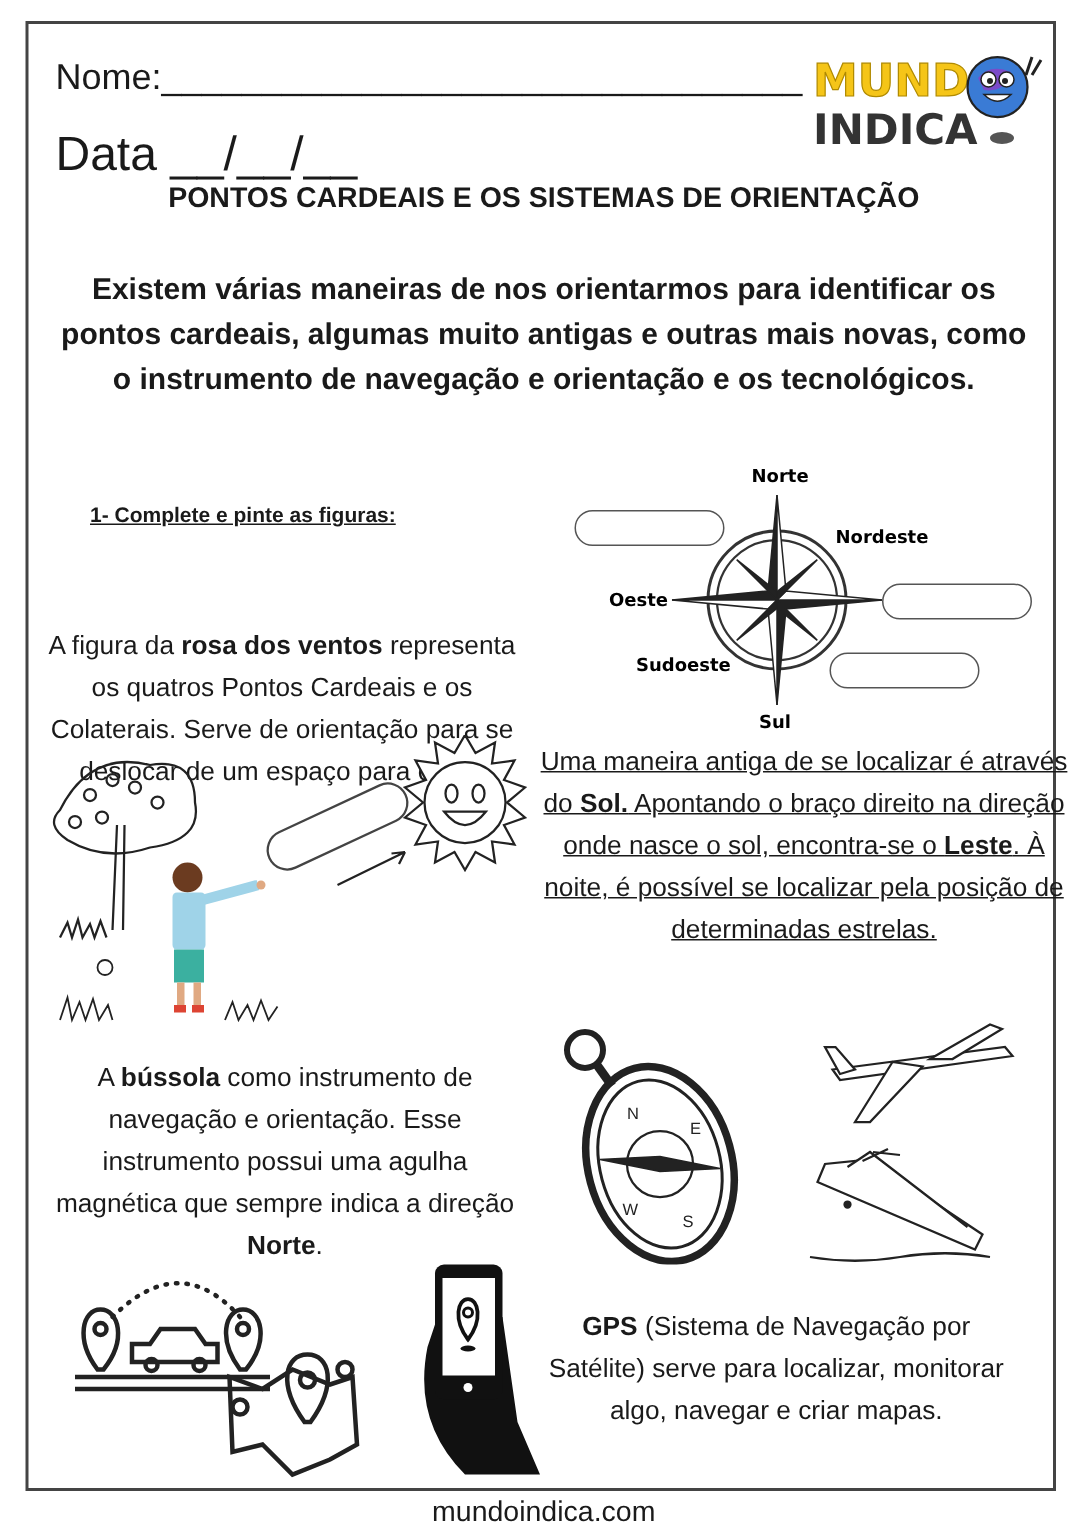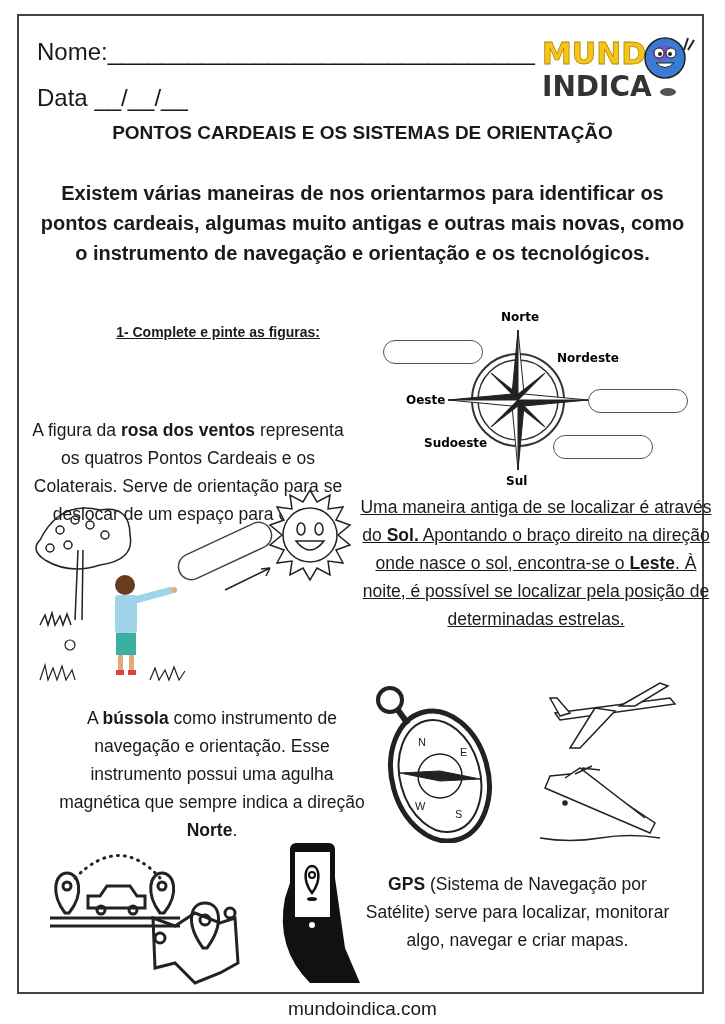--- a/index.html
+++ b/index.html
@@ -1,28 +1,28 @@
 <!DOCTYPE html>
 <html><head>
 <meta charset="utf-8">
 <style>
   html,body{margin:0;padding:0;background:#fff;}
   body{width:725px;height:1024px;position:relative;overflow:hidden;font-family:"Liberation Sans",sans-serif;color:#1a1a1a;}
   .frame{position:absolute;left:17px;top:14px;width:687px;height:980px;border:2px solid #444;box-sizing:border-box;}
   .abs{position:absolute;}
   .nome{left:37px;top:38px;font-size:24px;}
-  .data{left:37px;top:84px;font-size:24px;}
+  .data{left:37px;top:84px;font-size:32px;}
   .logo{left:540px;top:32px;width:160px;height:70px;}
   .title{left:40px;top:114px;width:645px;text-align:center;font-size:19px;font-weight:bold;line-height:38px;}
   .intro{left:40px;top:178px;width:645px;text-align:center;font-size:20px;font-weight:bold;line-height:30px;}
-  .q1{left:60px;top:324px;width:260px;text-align:right;font-size:14px;font-weight:bold;text-decoration:underline;}
+  .q1{left:60px;top:335px;width:260px;text-align:left;font-size:14px;font-weight:bold;text-decoration:underline;}
   .ptext{text-align:center;font-size:17.5px;line-height:28px;}
   .rosa{left:28px;top:372px;width:320px;margin-top:44px;}
   .sol{left:360px;top:493px;width:352px;text-decoration:underline;}
-  .bussola{left:30px;top:704px;width:320px;margin-left:22px;}
+  .bussola{left:30px;top:704px;width:320px;}
   .gps{left:355px;top:870px;width:325px;}
   .footer{left:0;top:998px;width:725px;text-align:center;font-size:19px;font-weight:normal;}
   b{font-weight:bold;}
   .clabel{font-family:"DejaVu Sans",sans-serif;font-weight:bold;font-size:12px;}
   .blank{position:absolute;border:1.5px solid #555;border-radius:14px;background:#fff;}
 </style>
 </head>
 <body>
 
 <div class="frame"></div>

